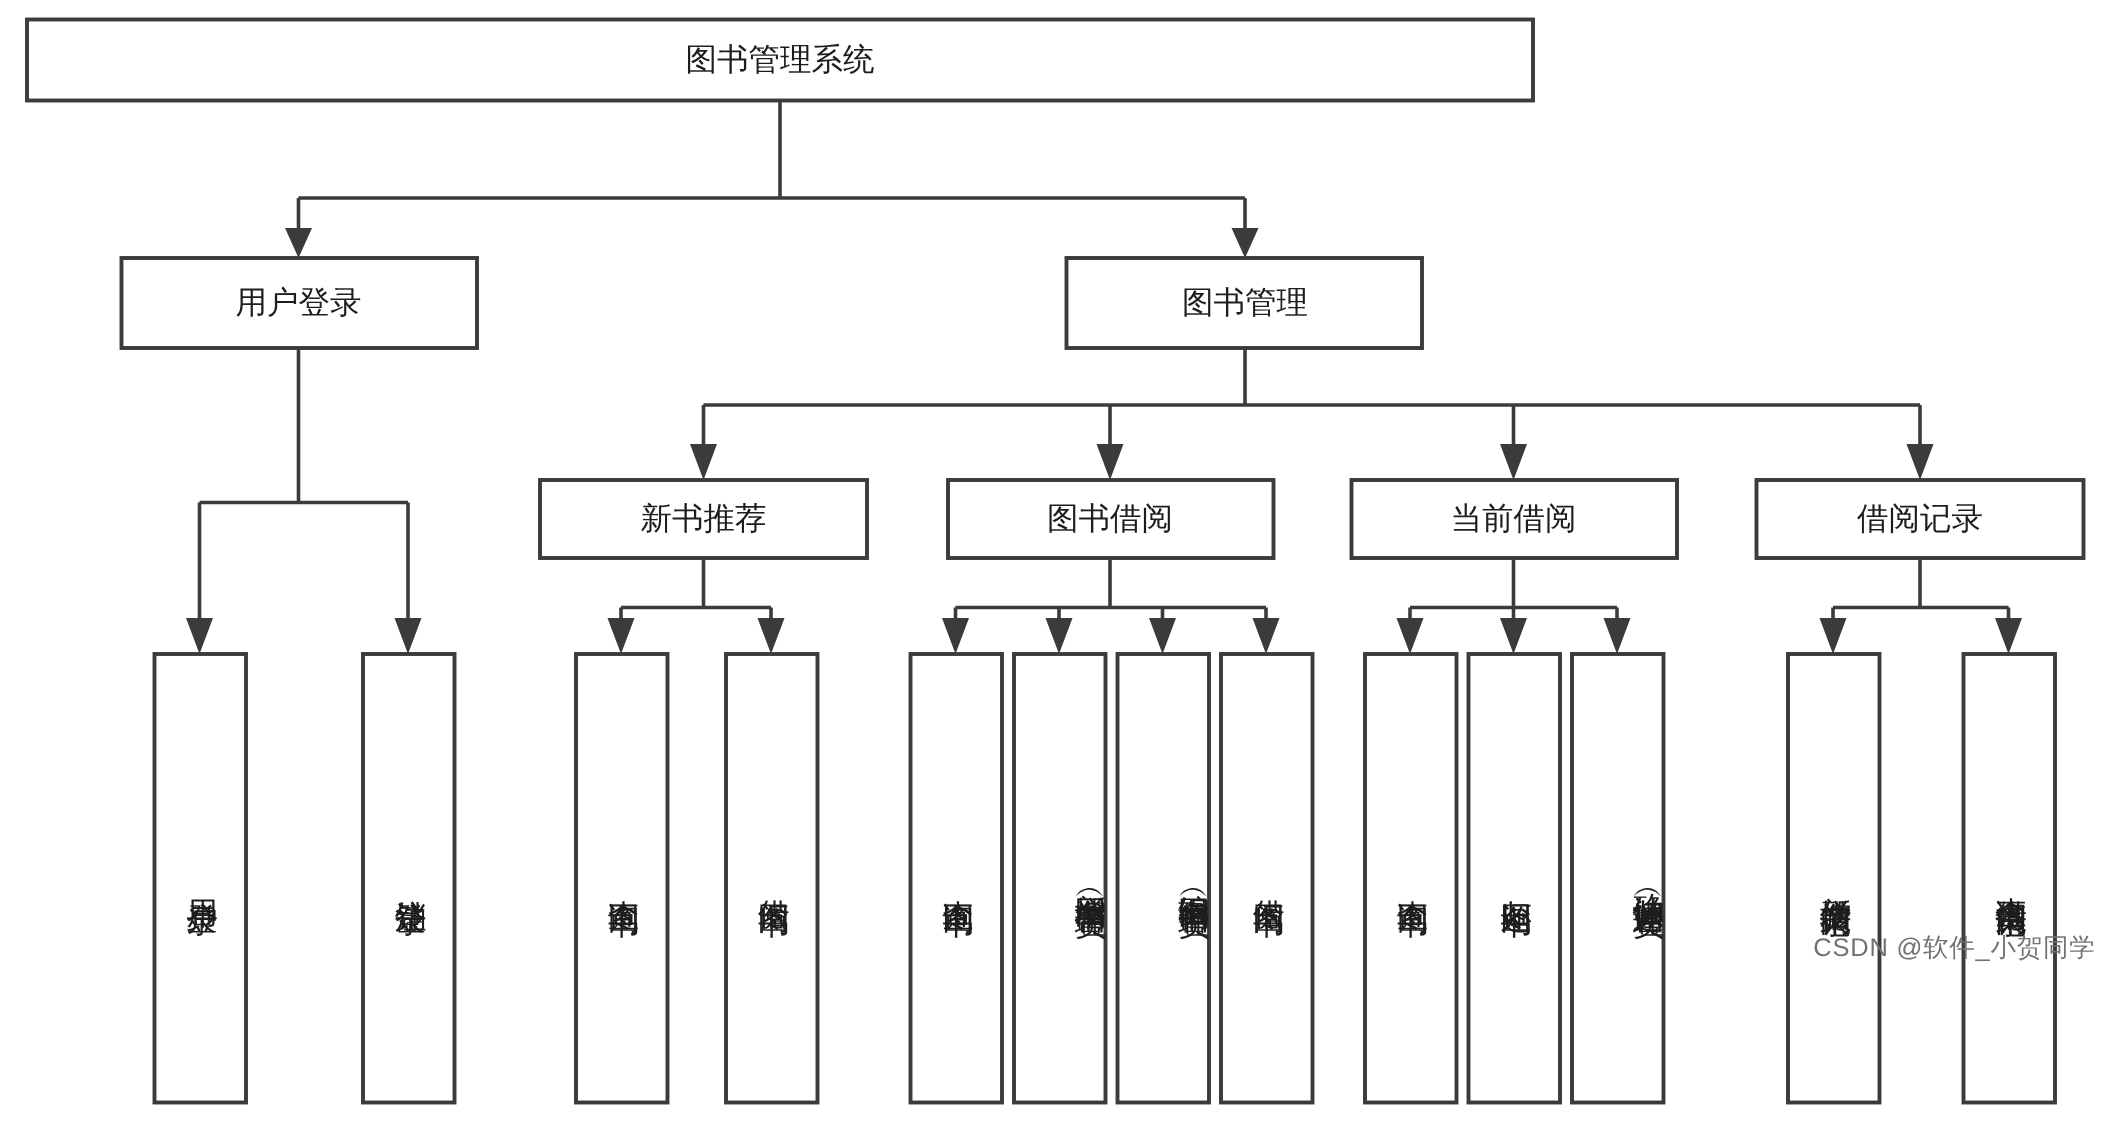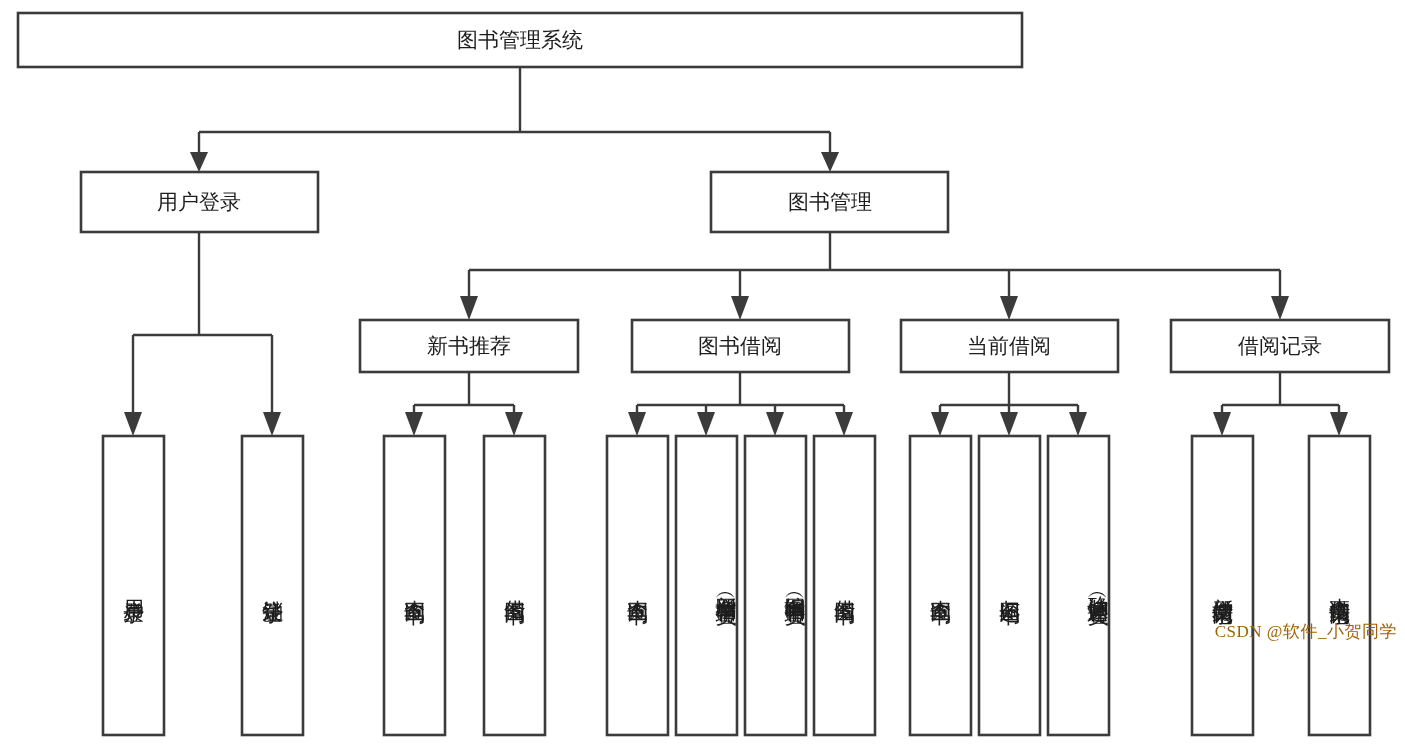--- a/index.html
+++ b/index.html
@@ -62,23 +62,23 @@
     align-items: center;
     justify-content: center;
     letter-spacing: 1.5px;
     pointer-events: none;
     user-select: none;
   }
   .watermark {
     position: absolute;
     right: 8px;
     bottom: 6px;
-    font-family: Liberation Serif, serif;
+    font-family: Liberation Sans, sans-serif;
     font-size: 17px;
-    color: #a16207;
+    color: #737373;
     letter-spacing: 0.5px;
     user-select: none;
   }
 </style>
 </head>
 <body>
 
 <div id="diagram-root">
 
   <svg id="chart-svg" viewBox="0 0 1405 747">

